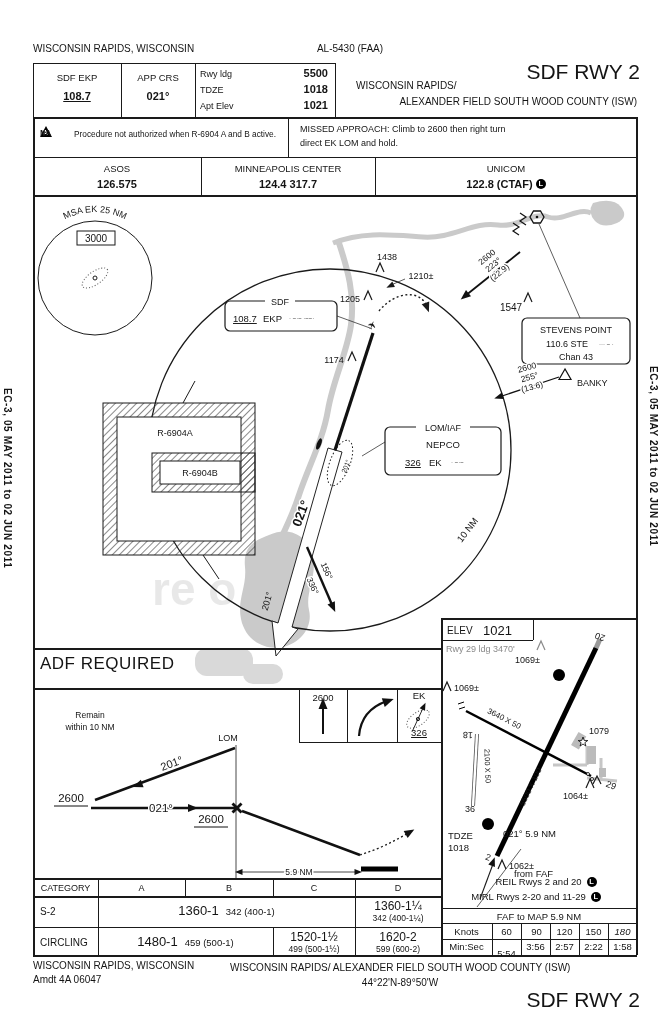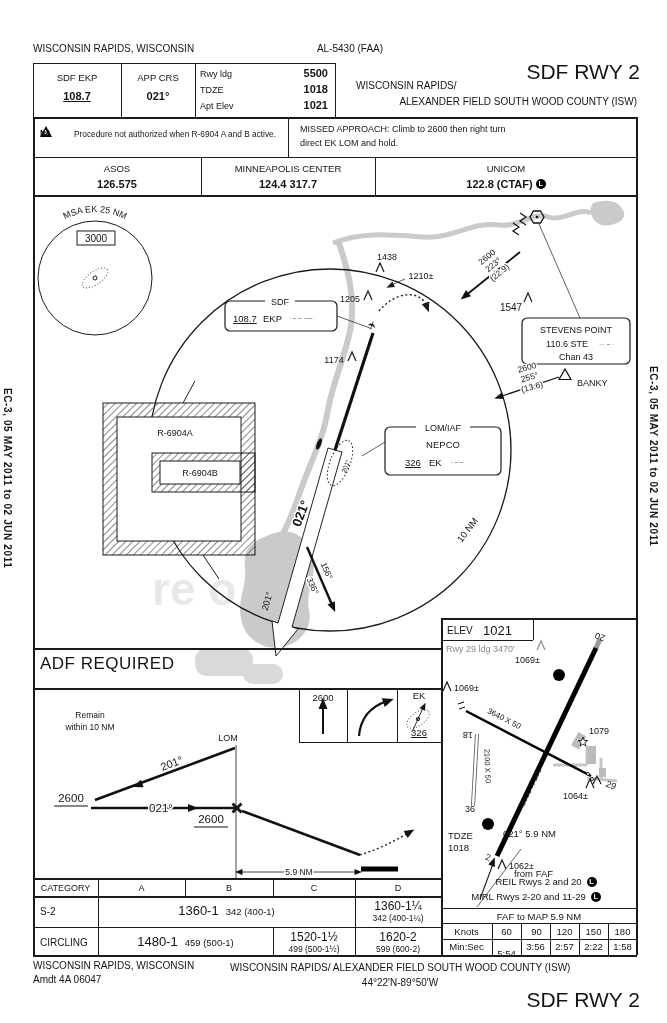--- a/index.html
+++ b/index.html
@@ -344,21 +344,21 @@
   <div class="vl" style="left:521px;top:923px;width:1px;height:32px;"></div>
   <div class="vl" style="left:550px;top:923px;width:1px;height:32px;"></div>
   <div class="vl" style="left:579px;top:923px;width:1px;height:32px;"></div>
   <div class="vl" style="left:608px;top:923px;width:1px;height:32px;"></div>
   <div class="t f95 ctr" style="left:441px;top:911px;width:196px;">FAF to MAP  5.9 NM</div>
   <div class="t f95 ctr" style="left:441px;top:926px;width:51px;">Knots</div>
   <div class="t f95 ctr" style="left:492px;top:926px;width:29px;">60</div>
   <div class="t f95 ctr" style="left:522px;top:926px;width:29px;">90</div>
   <div class="t f95 ctr" style="left:550px;top:926px;width:29px;">120</div>
   <div class="t f95 ctr" style="left:579px;top:926px;width:29px;">150</div>
-  <div class="t f95 ctr" style="left:608px;top:926px;width:29px;">180</div>
+  <div class="t f95 ctr" style="left:608px;top:926px;width:29px;font-style:italic;">180</div>
   <div class="t f95 ctr" style="left:441px;top:941px;width:51px;">Min:Sec</div>
   <div class="t f95 ctr" style="left:492px;top:941px;width:29px;margin-top:7px;">5:54</div>
   <div class="t f95 ctr" style="left:521px;top:941px;width:29px;">3:56</div>
   <div class="t f95 ctr" style="left:550px;top:941px;width:29px;">2:57</div>
   <div class="t f95 ctr" style="left:579px;top:941px;width:29px;">2:22</div>
   <div class="t f95 ctr" style="left:608px;top:941px;width:29px;">1:58</div>
 
   <div class="hl" style="left:33px;top:878px;width:408px;height:1.5px;"></div>
   <div class="hl" style="left:33px;top:896px;width:408px;height:1.5px;"></div>
   <div class="hl" style="left:33px;top:927px;width:408px;height:1px;"></div>

